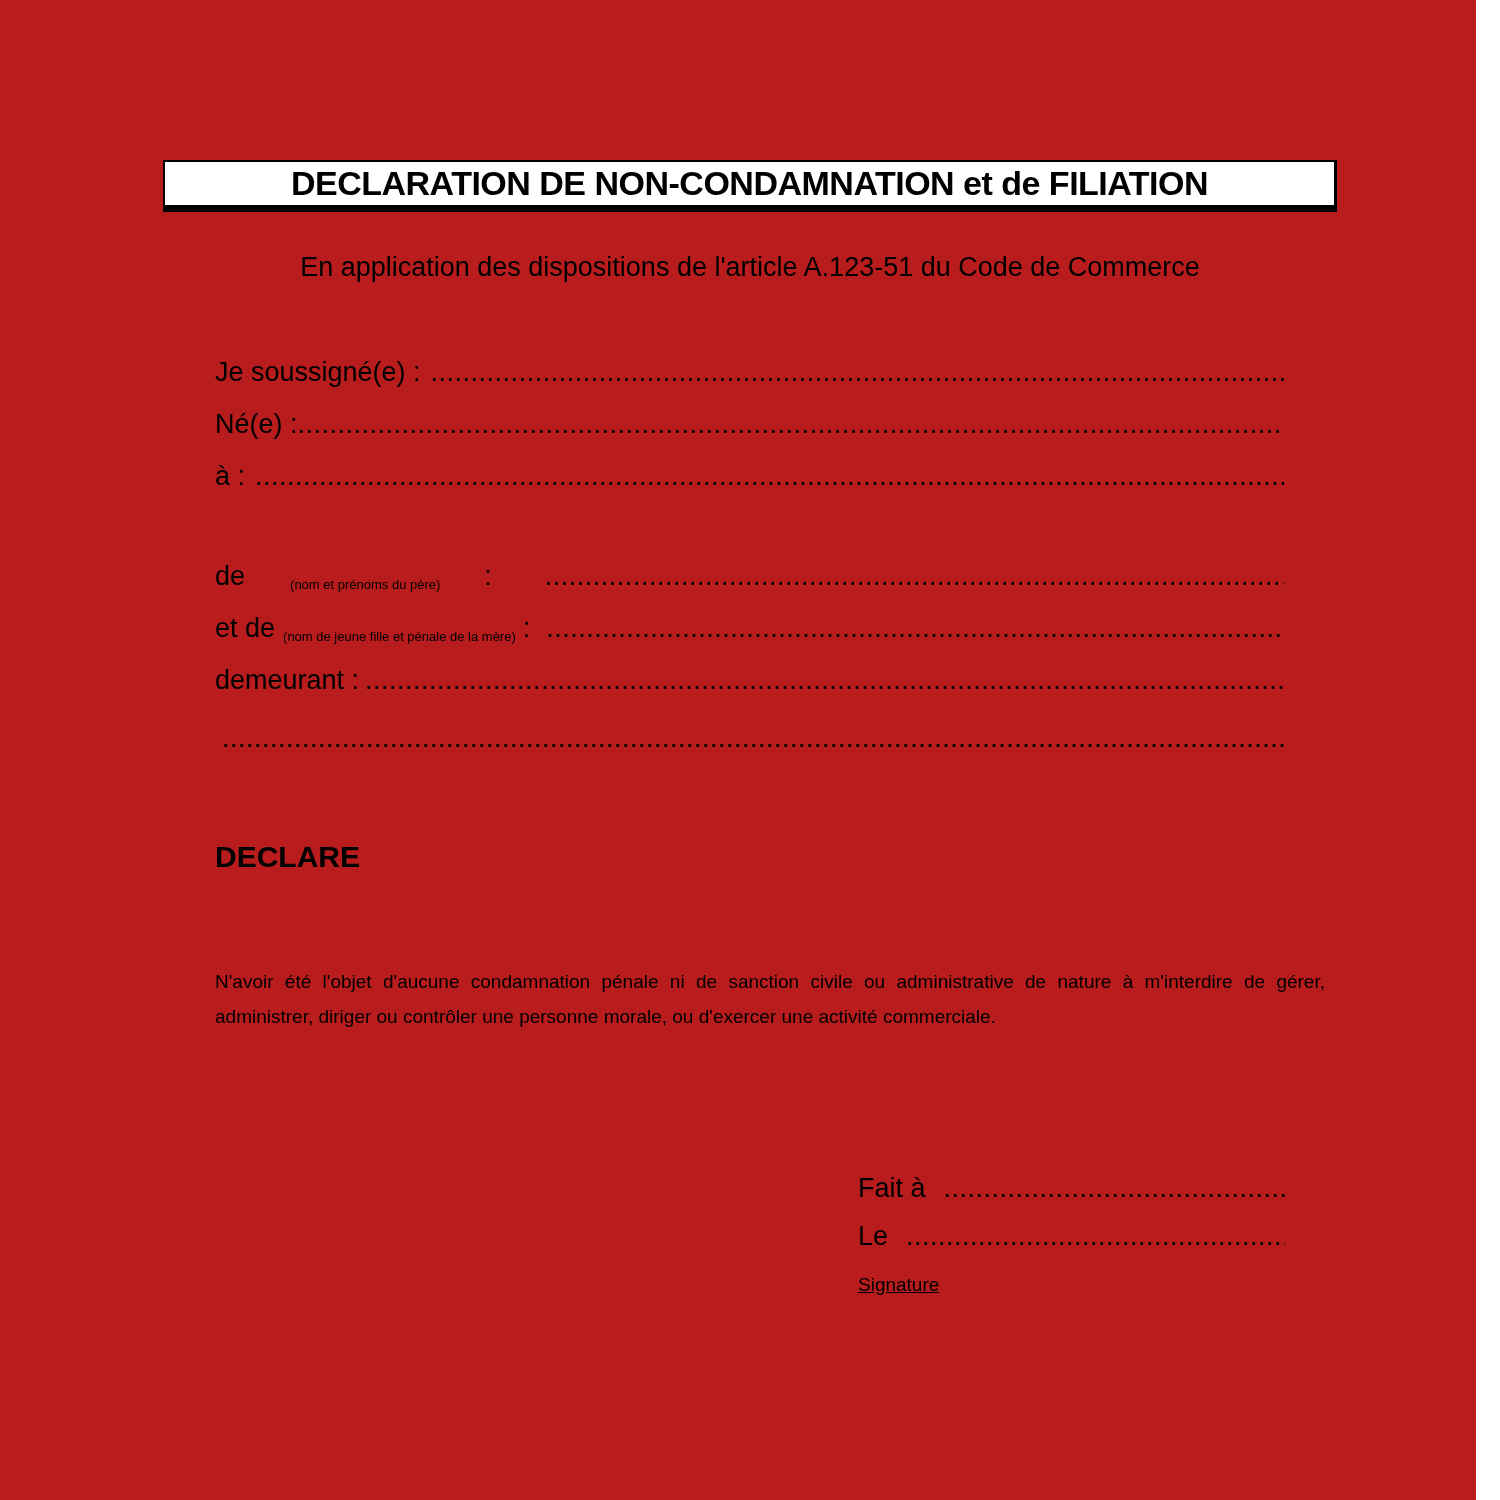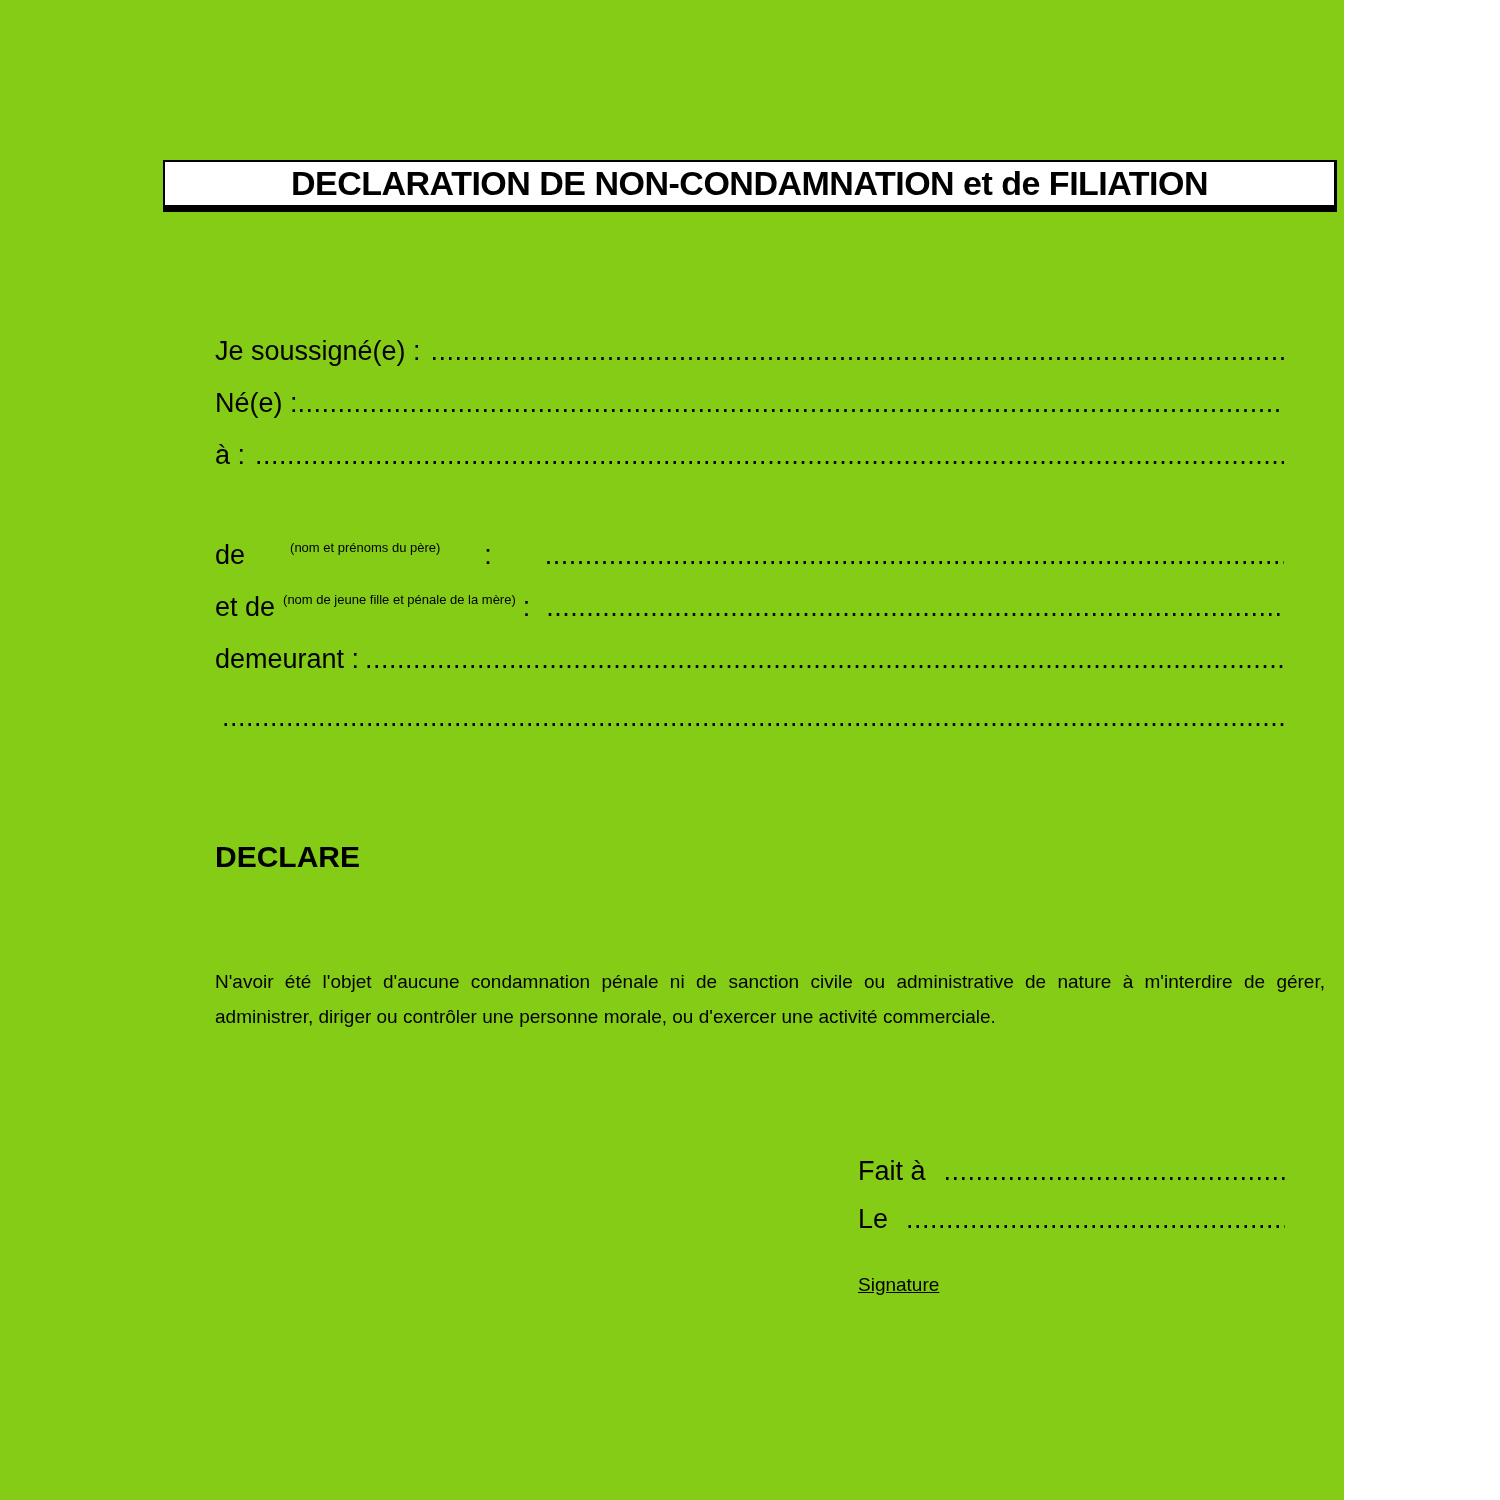--- a/index.html
+++ b/index.html
@@ -1,20 +1,20 @@
 <!DOCTYPE html>
 <html><head>
 <meta charset="utf-8">
 <style>
   html, body { margin: 0; padding: 0; background: #ffffff; }
   .page {
     position: relative;
-    width: 1344px;
+    width: 1476px;
     height: 1500px;
-    background: #84cc16;
+    background: #b91c1c;
     color: #000000;
     font-family: "Liberation Sans", sans-serif;
     overflow: hidden;
   }
   .title-box {
     position: absolute;
     left: 163px; top: 160px;
     width: 1174px; height: 52px;
     box-sizing: border-box;
     border: 2px solid #000;
@@ -35,21 +35,21 @@
     text-align: center;
     font-size: 27px;
   }
   .fields {
     position: absolute;
     left: 215px; top: 336px;
     width: 1069px;
   }
   .row {
     display: flex;
-    align-items: flex-start;
+    align-items: flex-end;
     height: 52px;
   }
   .lbl { white-space: nowrap; font-size: 27px; }
   .note { white-space: nowrap; font-size: 13px; margin-left: 8px; }
   .colon { font-size: 27px; margin-left: 7px; margin-right: 16px; }
   .dots {
     flex: 1;
     min-width: 0;
     overflow: hidden;
     white-space: nowrap;
@@ -99,20 +99,21 @@
 </style>
 </head>
 <body>
 
 <div class="page">
 
   <div class="title-box">
     <span>DECLARATION DE NON-CONDAMNATION et de FILIATION</span>
   </div>
 
+  <div class="subtitle">En application des dispositions de l'article A.123-51 du Code de Commerce</div>
 
   <div class="fields">
 
     <div class="row">
       <span class="lbl mr10">Je soussigné(e) :</span>
       <span class="dots">....................................................................................................................................................................................................................................</span>
     </div>
 
     <div class="row">
       <span class="lbl">Né(e) :</span>

